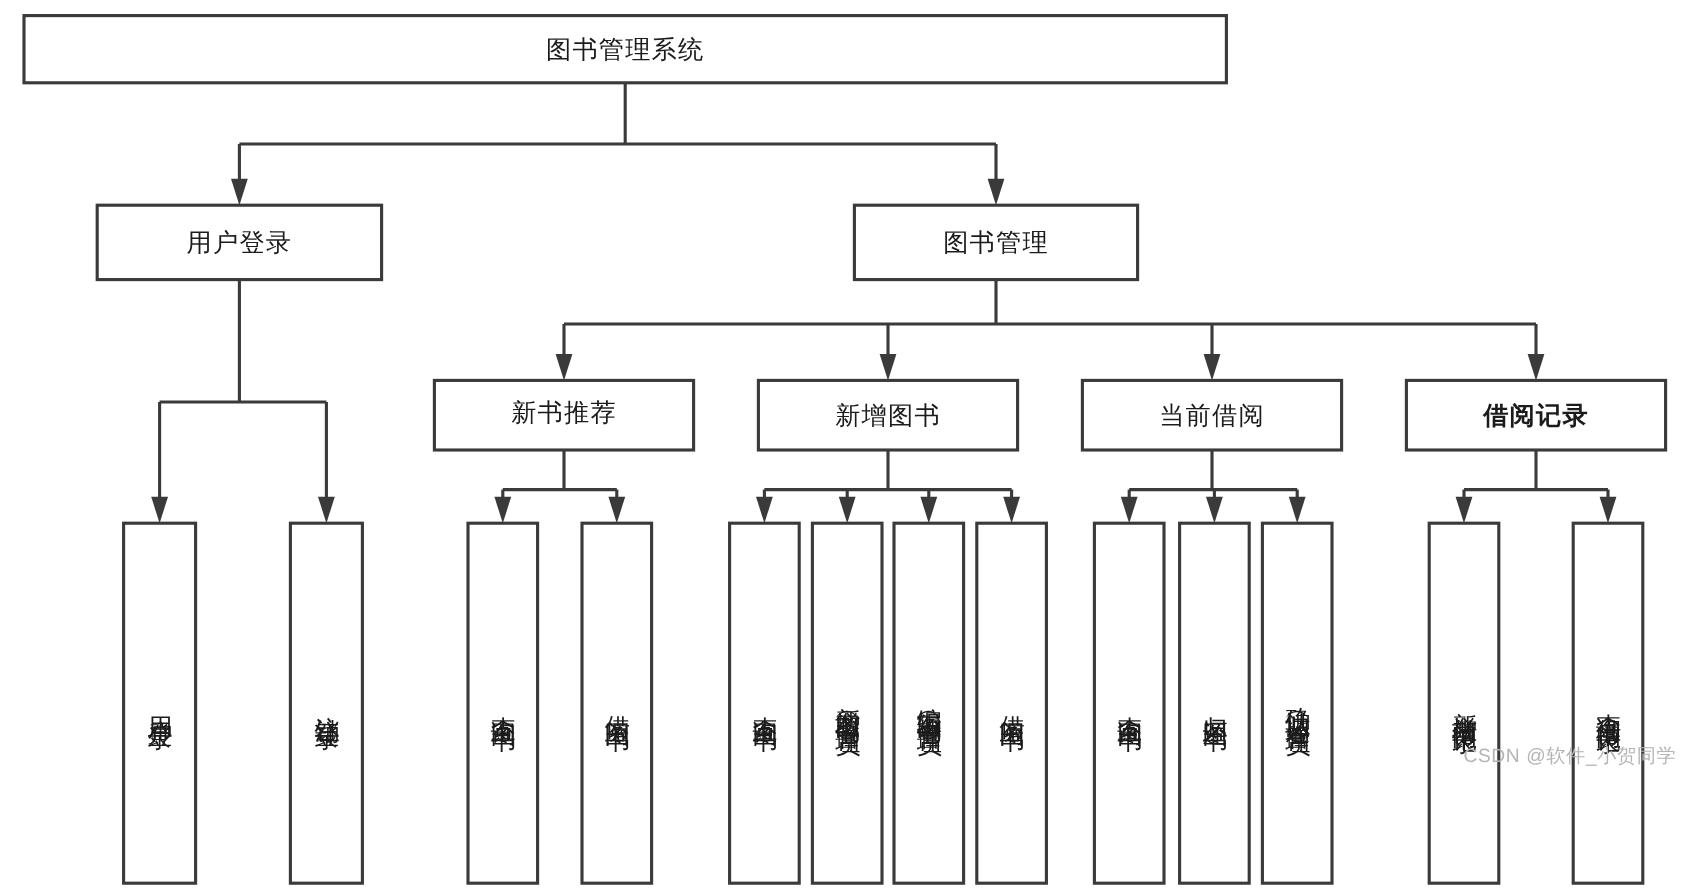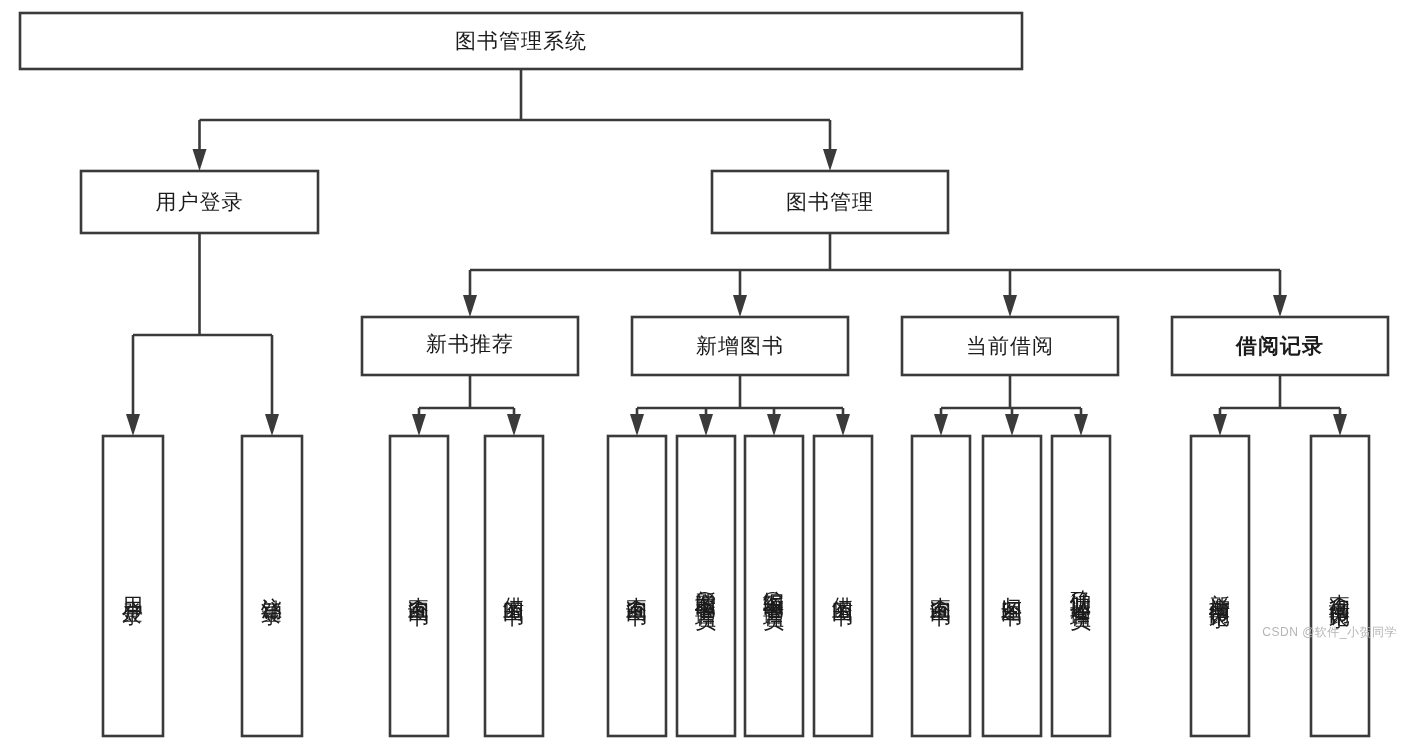--- a/index.html
+++ b/index.html
@@ -69,21 +69,21 @@
   }
   .node-hit {
     position: absolute;
     box-sizing: border-box;
     background: transparent;
   }
   #watermark {
     position: absolute;
     right: 8px;
     bottom: 4px;
-    font-size: 12px;
+    font-size: 16px;
     color: #b5b5b5;
     font-family: "Liberation Sans", "DejaVu Sans", sans-serif;
     white-space: nowrap;
     letter-spacing: 0.5px;
   }
 </style>
 </head>
 <body>
 
 <div id="diagram-root">

